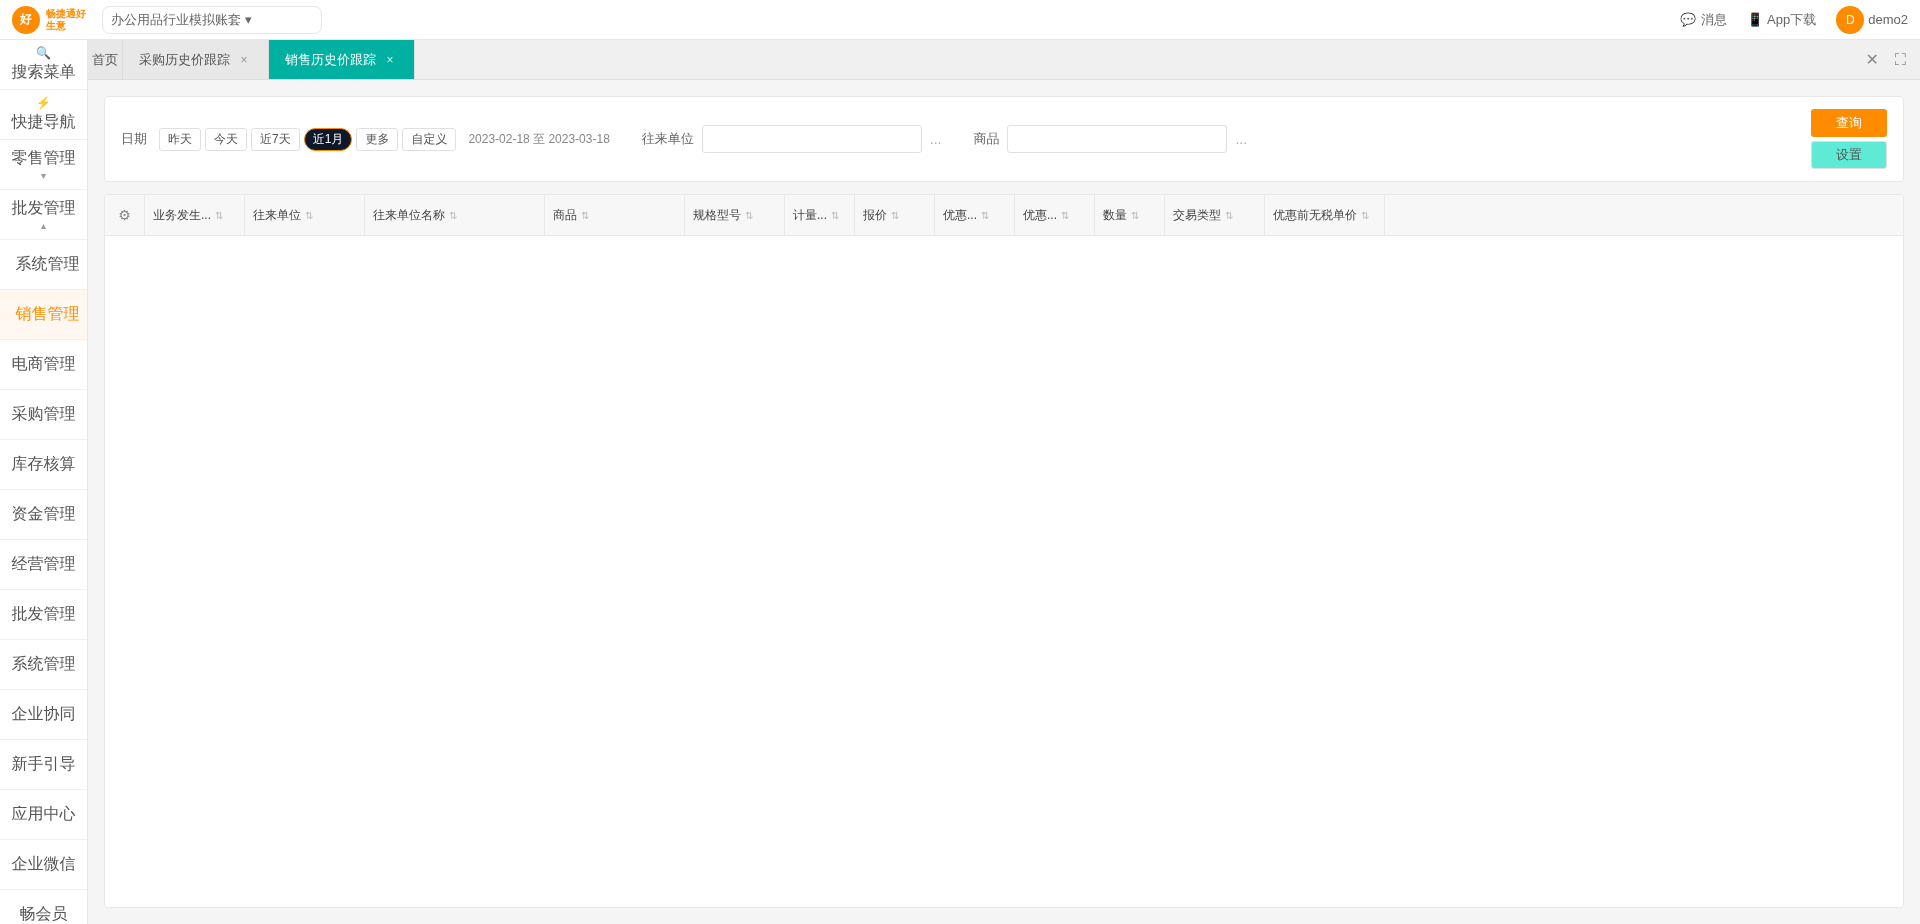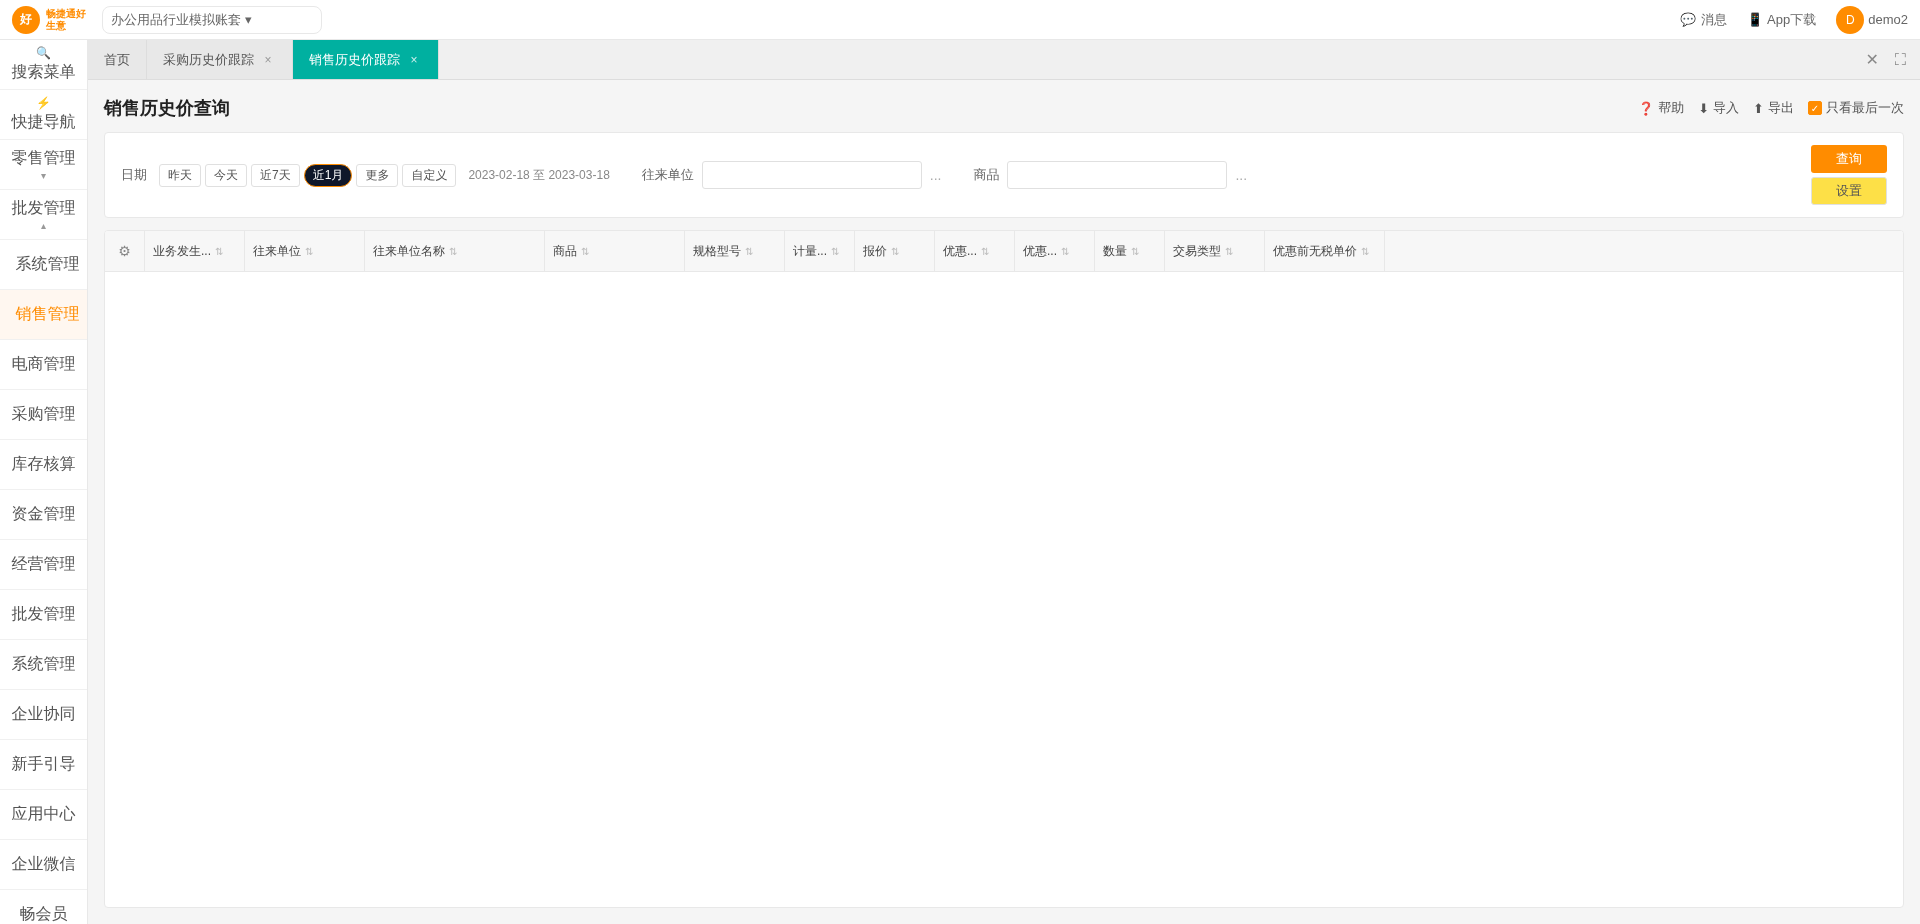--- a/index.html
+++ b/index.html
@@ -159,21 +159,21 @@
       display: flex;
       align-items: center;
       justify-content: center;
       border-radius: 50%;
     }
     .tab-item:not(.active) .tab-close { color: #999; }
     .tab-home {
       height: 100%;
       display: flex;
       align-items: center;
-      padding: 0 16px;
+      padding: 0 4px;
       font-size: 13px;
       cursor: pointer;
       color: #555;
       border-right: 1px solid #ddd;
       background: #e8e8e8;
     }
     .tab-bar-actions {
       margin-left: auto;
       display: flex;
       align-items: center;
@@ -316,21 +316,21 @@
       background: #ff8c00;
       color: #fff;
       border: none;
       border-radius: 3px;
       padding: 5px 18px;
       cursor: pointer;
       font-size: 13px;
       white-space: nowrap;
     }
     .btn-settings {
-      background: #fde047;
+      background: #5eead4;
       color: #555;
       border: 1px solid #e0e0e0;
       border-radius: 3px;
       padding: 4px 24px;
       cursor: pointer;
       font-size: 13px;
       white-space: nowrap;
       text-align: center;
     }
 
@@ -515,41 +515,20 @@
         <span class="tab-close">×</span>
       </div>
       <div class="tab-bar-actions">
         <span>✕</span>
         <span>⛶</span>
       </div>
     </div>
 
     <div class="page-content">
 
-      <div class="page-header">
-        <div class="page-title">销售历史价查询</div>
-        <div class="page-header-actions">
-          <span>
-            <span>❓</span>
-            <span>帮助</span>
-          </span>
-          <span>
-            <span>⬇</span>
-            <span>导入</span>
-          </span>
-          <span>
-            <span>⬆</span>
-            <span>导出</span>
-          </span>
-          <label class="checkbox-label">
-            <span class="checkbox-checked">✓</span>
-            <span>只看最后一次</span>
-          </label>
-        </div>
-      </div>
 
       <div class="filter-area">
         <div class="filter-row">
           <span class="filter-label">日期</span>
           <div class="date-btns">
             <button class="date-btn">昨天</button>
             <button class="date-btn">今天</button>
             <button class="date-btn">近7天</button>
             <button class="date-btn active">近1月</button>
             <button class="date-btn">更多</button>

